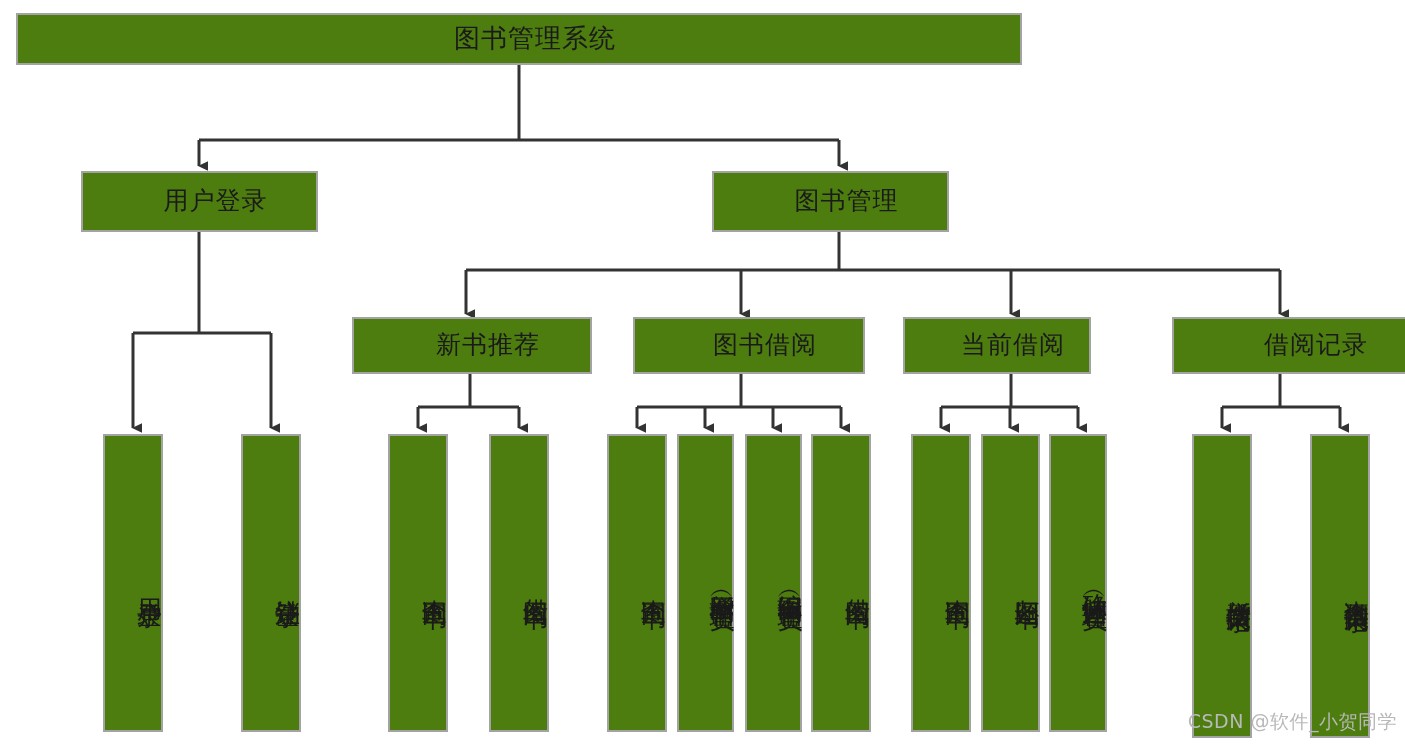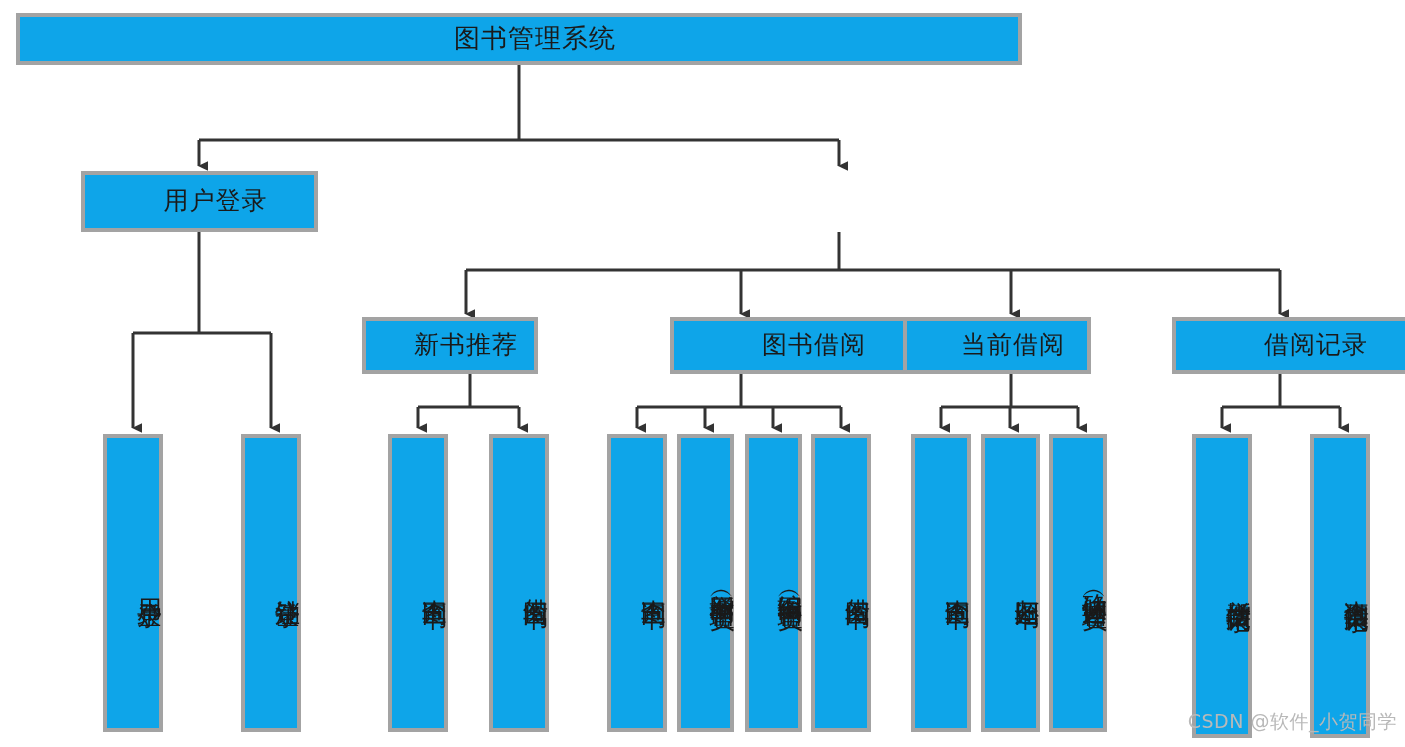--- a/index.html
+++ b/index.html
@@ -22,22 +22,22 @@
     position: absolute;
     left: 0;
     top: 0;
     width: 1405px;
     height: 747px;
     pointer-events: none;
   }
   .node {
     position: absolute;
     box-sizing: border-box;
-    border: 4px solid #a3a3a3;
-    background: #0ea5e9;
+    border: 2px solid #a3a3a3;
+    background: #4d7c0f;
     display: flex;
     align-items: center;
     justify-content: center;
     color: #1a1a1a;
     padding-left: 32px;
   }
   .node-label {
     display: block;
     text-align: center;
     line-height: 1.05;
@@ -132,26 +132,29 @@
   </svg>
 
   <div class="node horiz root" style="left:16px; top:13px; width:1006px; height:52px;">
     <span class="node-label">图书管理系统</span>
   </div>
 
   <div class="node horiz" style="left:81px; top:171px; width:237px; height:61px;">
     <span class="node-label">用户登录</span>
   </div>
 
-
-  <div class="node horiz" style="left:362px; top:317px; width:176px; height:57px;font-family:Liberation Serif, serif;">
+  <div class="node horiz" style="left:712px; top:171px; width:237px; height:61px;">
+    <span class="node-label">图书管理</span>
+  </div>
+
+  <div class="node horiz" style="left:352px; top:317px; width:240px; height:57px;font-family:Liberation Serif, serif;">
     <span class="node-label">新书推荐</span>
   </div>
 
-  <div class="node horiz" style="left:670px; top:317px; width:256px; height:57px;">
+  <div class="node horiz" style="left:633px; top:317px; width:232px; height:57px;">
     <span class="node-label">图书借阅</span>
   </div>
 
   <div class="node horiz" style="left:903px; top:317px; width:188px; height:57px;">
     <span class="node-label">当前借阅</span>
   </div>
 
   <div class="node horiz" style="left:1172px; top:317px; width:256px; height:57px;">
     <span class="node-label">借阅记录</span>
   </div>

